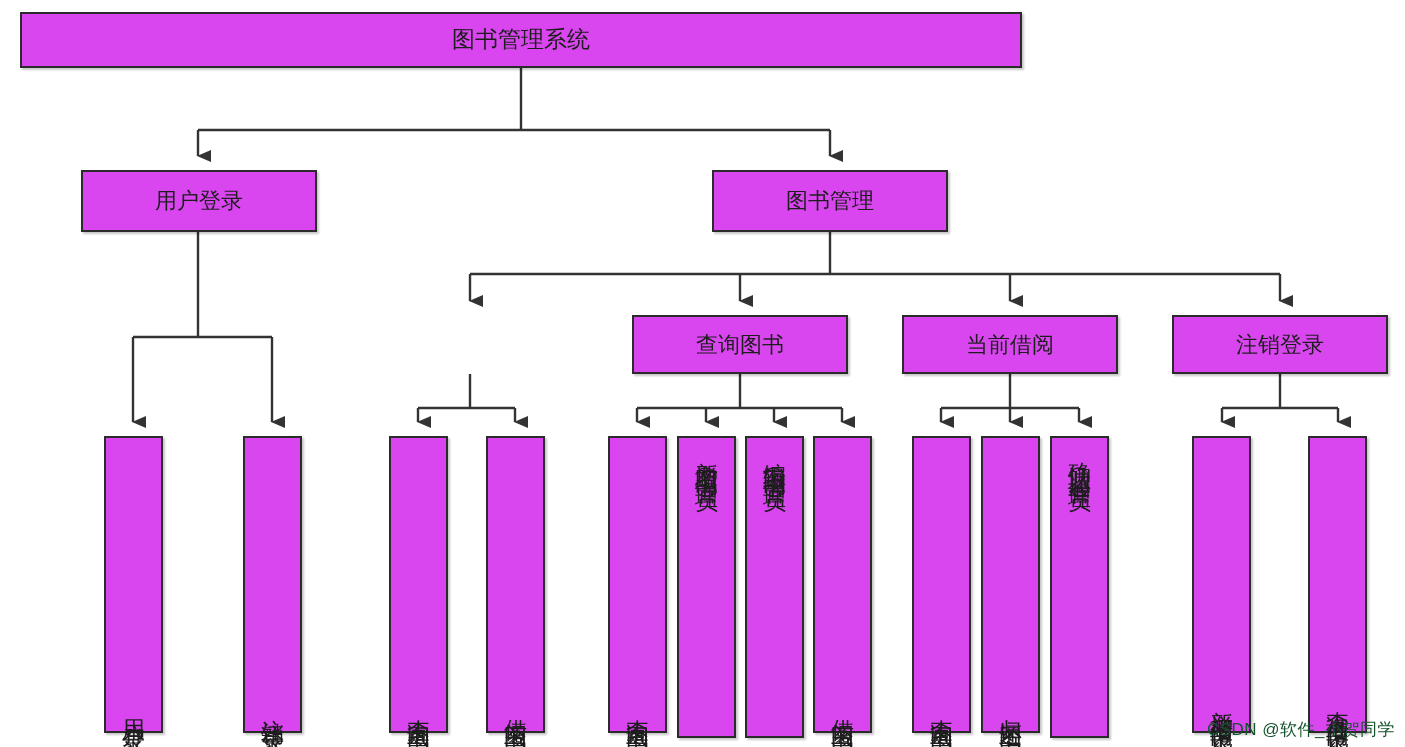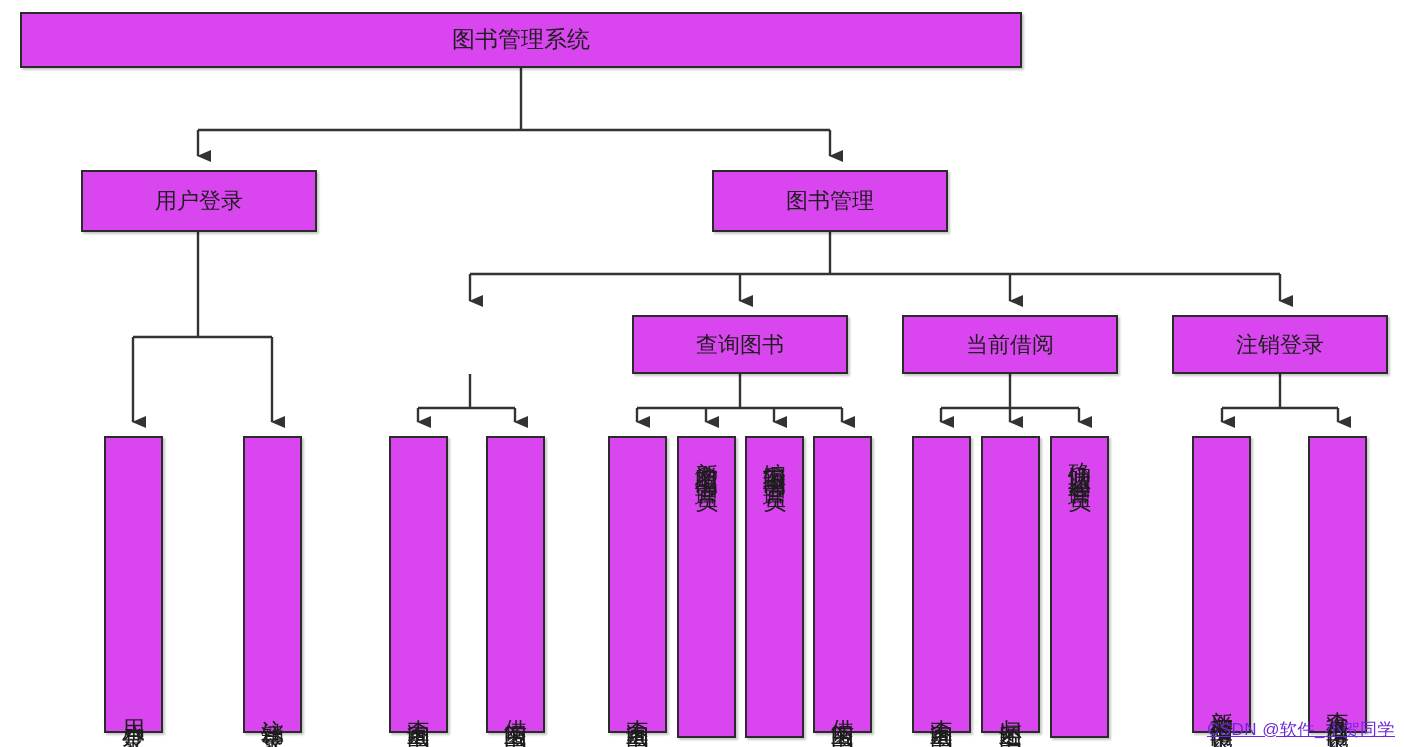--- a/index.html
+++ b/index.html
@@ -66,24 +66,23 @@
     font-size: 23px;
     letter-spacing: 4px;
     line-height: 1;
     white-space: nowrap;
   }
   #watermark {
     position: absolute;
     right: 10px;
     bottom: 6px;
     font-size: 17px;
-    color: #6d28d9;
+    color: #14532d;
     letter-spacing: 0.5px;
     white-space: nowrap;
-    text-decoration: underline;
   }
 </style>
 </head>
 <body>
 
 <div id="canvas">
 
   <svg class="edges" viewBox="0 0 1405 747" xmlns="http://www.w3.org/2000/svg">
     <defs>
       <marker id="arrow" viewBox="0 0 12 14" refX="6" refY="13" markerWidth="12" markerHeight="14" orient="auto-start-reverse" markerUnits="userSpaceOnUse">

